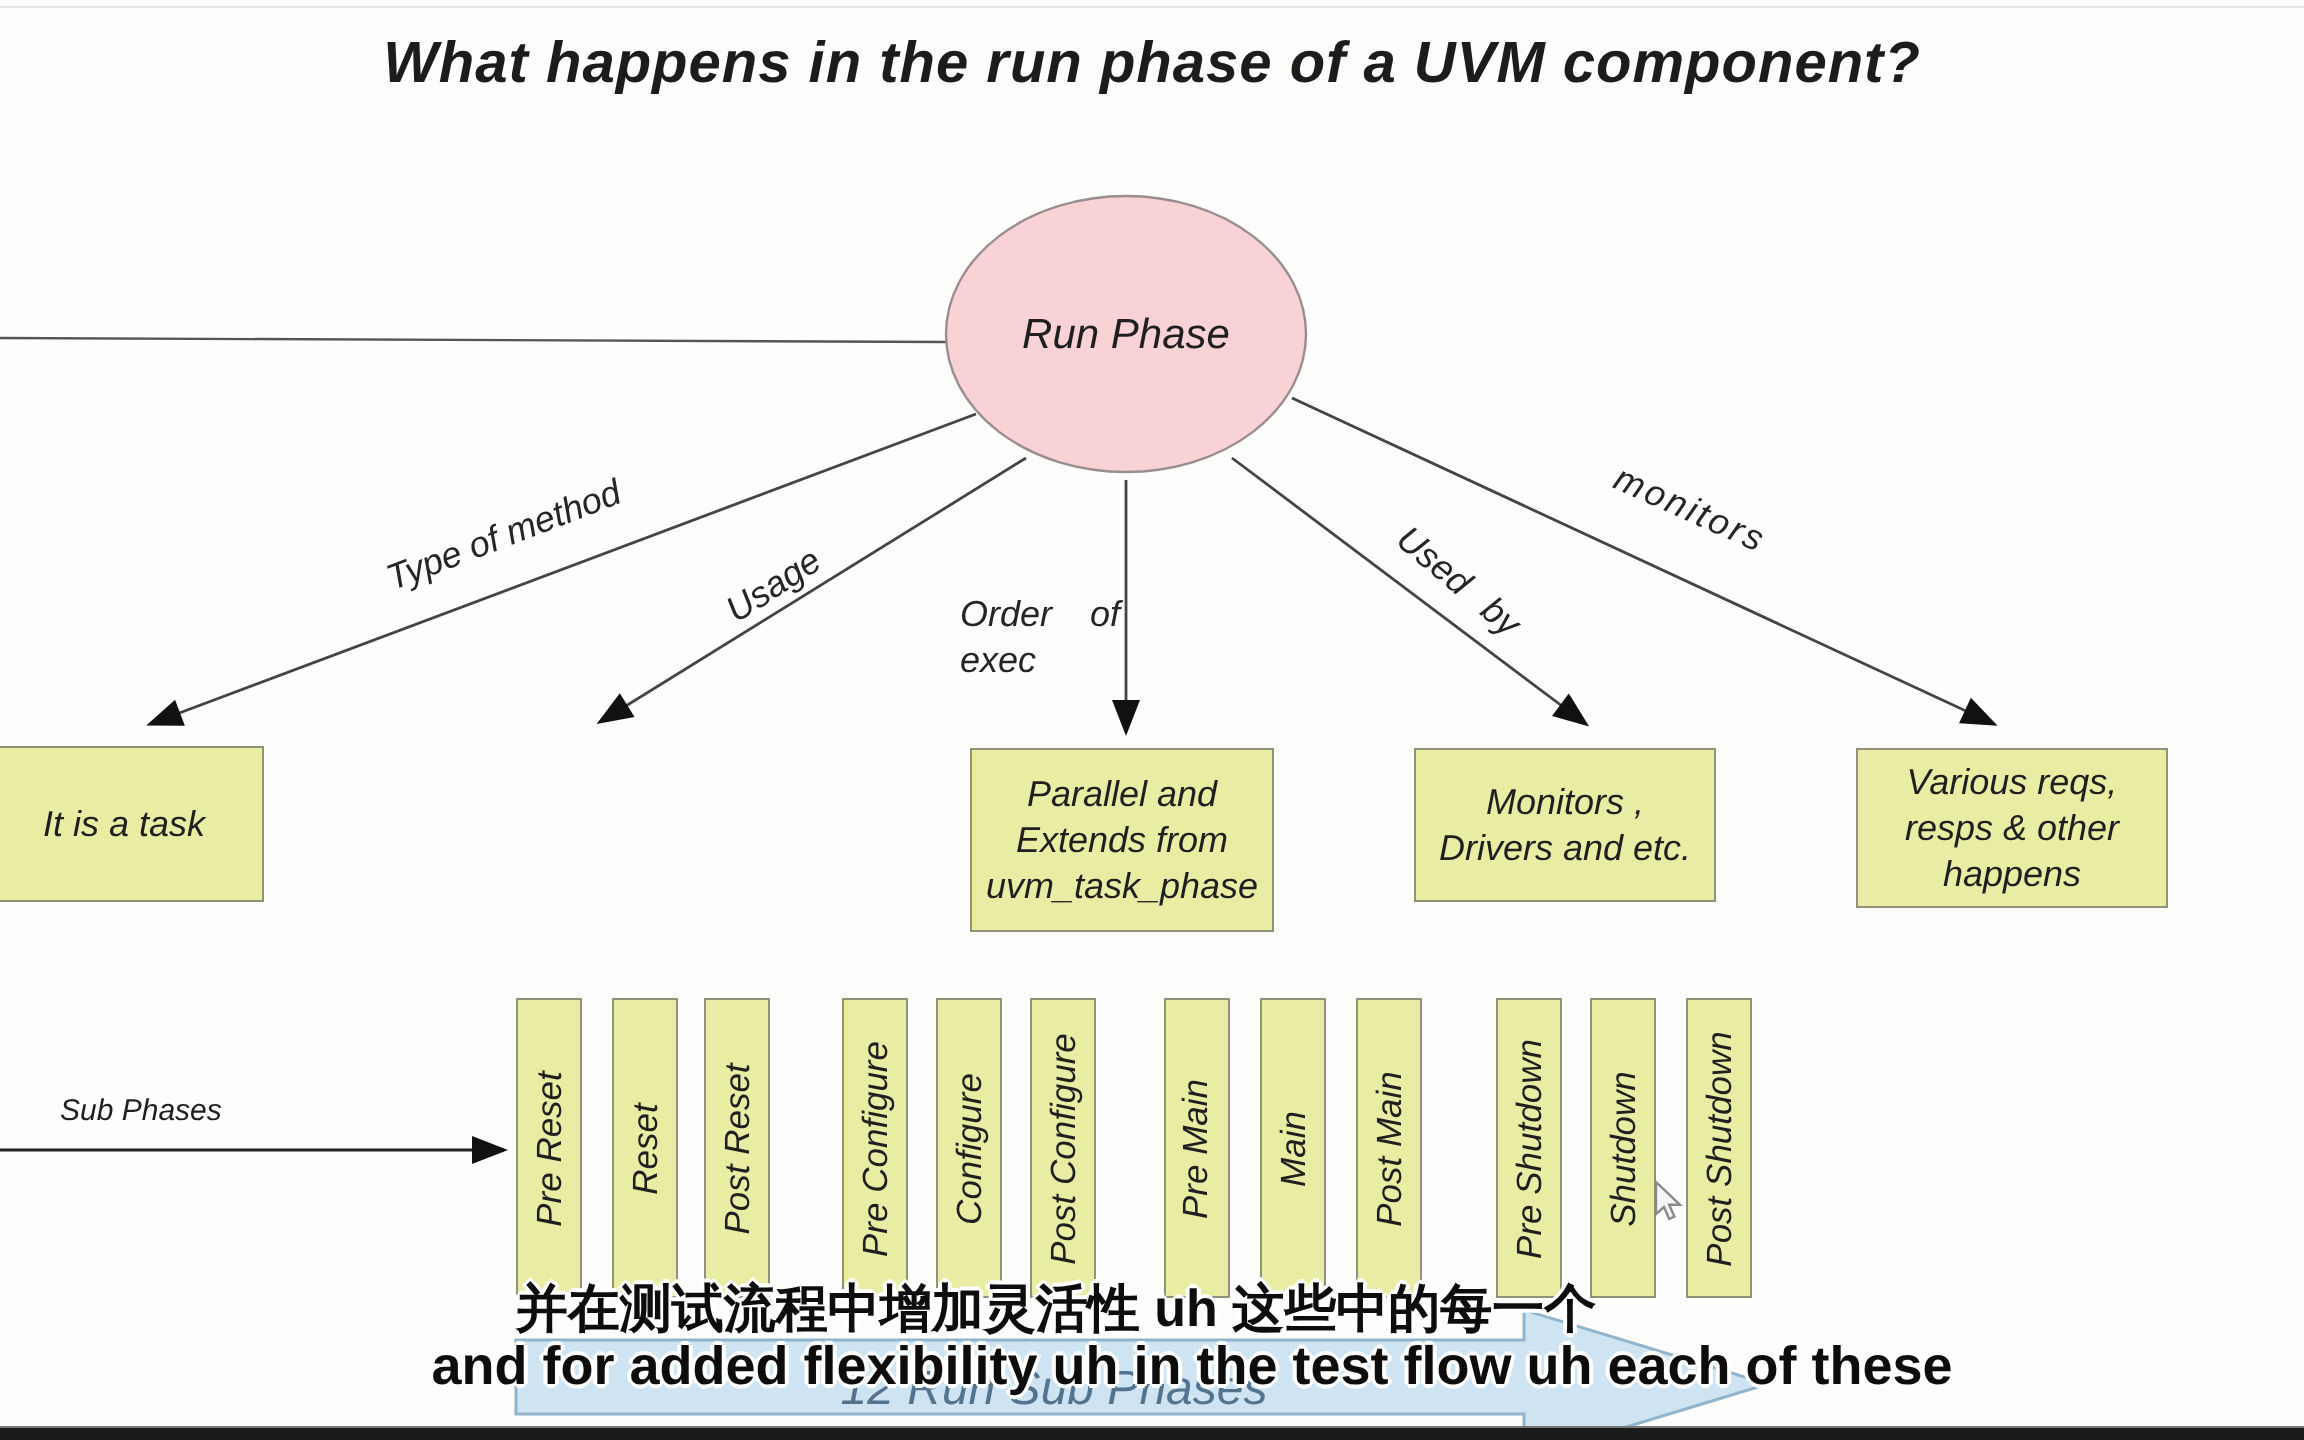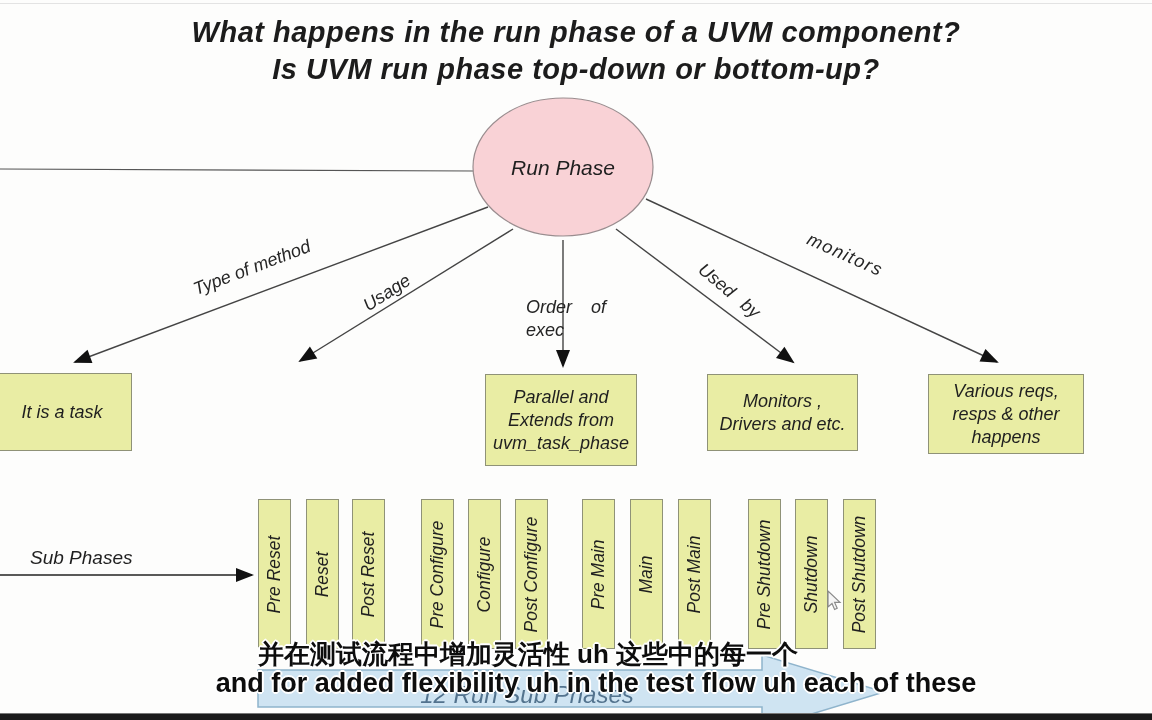--- a/index.html
+++ b/index.html
@@ -37,21 +37,21 @@
     top:499px;width:33px;height:150px;
     background:#e9eda4;border:1px solid #8f9277;
     display:flex;align-items:center;justify-content:center;
     box-sizing:border-box;
   }
   .vbox span{
     transform:rotate(-90deg);white-space:nowrap;
     font-style:italic;color:#1f1f1f;font-size:17.5px;
   }
   #sub-phases-label{
-    left:30px;top:547px;font-style:italic;font-size:19px;color:#1f1f1f;
+    left:30px;top:547px;font-style:italic;font-size:15px;color:#1f1f1f;
   }
   #banner-label{
     left:377px;top:681px;width:300px;text-align:center;
     font-style:italic;font-size:24px;color:#53738e;
   }
   .subtitle{
     left:0;right:0;text-align:center;font-weight:bold;color:#0d0d0d;
     text-shadow:-2px 0 0 #fff,2px 0 0 #fff,0 -2px 0 #fff,0 2px 0 #fff,
                 -1px -1px 0 #fff,1px -1px 0 #fff,-1px 1px 0 #fff,1px 1px 0 #fff;
   }
@@ -61,21 +61,20 @@
 </style>
 </head>
 <body>
 
 <div id="frame">
 
   <div class="abs" id="top-hairline"></div>
 
   <div class="abs" id="slide-title">
     <div>What happens in the run phase of a UVM component?</div>
-    <div>Is UVM run phase top-down or bottom-up?</div>
   </div>
 
   <svg class="abs" id="diagram-svg" width="1152" height="720" viewBox="0 0 1152 720">
     <defs>
       <marker id="arrow" markerUnits="userSpaceOnUse" markerWidth="22" markerHeight="16" refX="18" refY="8" orient="auto">
         <path d="M2,1 L20,8 L2,15 Z" fill="#111"></path>
       </marker>
     </defs>
 
     <line x1="0" y1="169" x2="475" y2="171" stroke="#555" stroke-width="1.2"></line>
@@ -90,21 +89,21 @@
 
     <ellipse cx="563" cy="167" rx="90" ry="69" fill="#f9d2d6" stroke="#9a8d8f" stroke-width="1.2"></ellipse>
 
     <polygon points="258,670 762,670 762,655 884,692 762,729 762,707 258,707" fill="#cfe4f2" stroke="#8fb4cc" stroke-width="1.5"></polygon>
   </svg>
 
   <div class="abs node-label" style="left:483px;top:140px;width:160px;height:56px;">Run Phase</div>
 
   <div class="abs edge-label" style="left:252px;top:268px;transform:translate(-50%,-50%) rotate(-21deg);">Type of method</div>
   <div class="abs edge-label" style="left:387px;top:293px;transform:translate(-50%,-50%) rotate(-33deg);">Usage</div>
-  <div class="abs edge-label" style="left:526px;top:296px;line-height:23px;">
+  <div class="abs edge-label" style="left:480px;top:296px;line-height:23px;">
     <span style="display:block;word-spacing:14px;">Order of</span>
     <span style="display:block;">exec</span>
   </div>
   <div class="abs edge-label" style="left:729px;top:291px;transform:translate(-50%,-50%) rotate(40deg);word-spacing:8px;">Used by</div>
   <div class="abs edge-label" style="left:845px;top:255px;transform:translate(-50%,-50%) rotate(24deg);letter-spacing:1.5px;">monitors</div>
 
   <div class="abs ybox" style="left:-8px;top:373px;width:140px;height:78px;">
     <div>
         <span>It is a task</span>
       </div>

